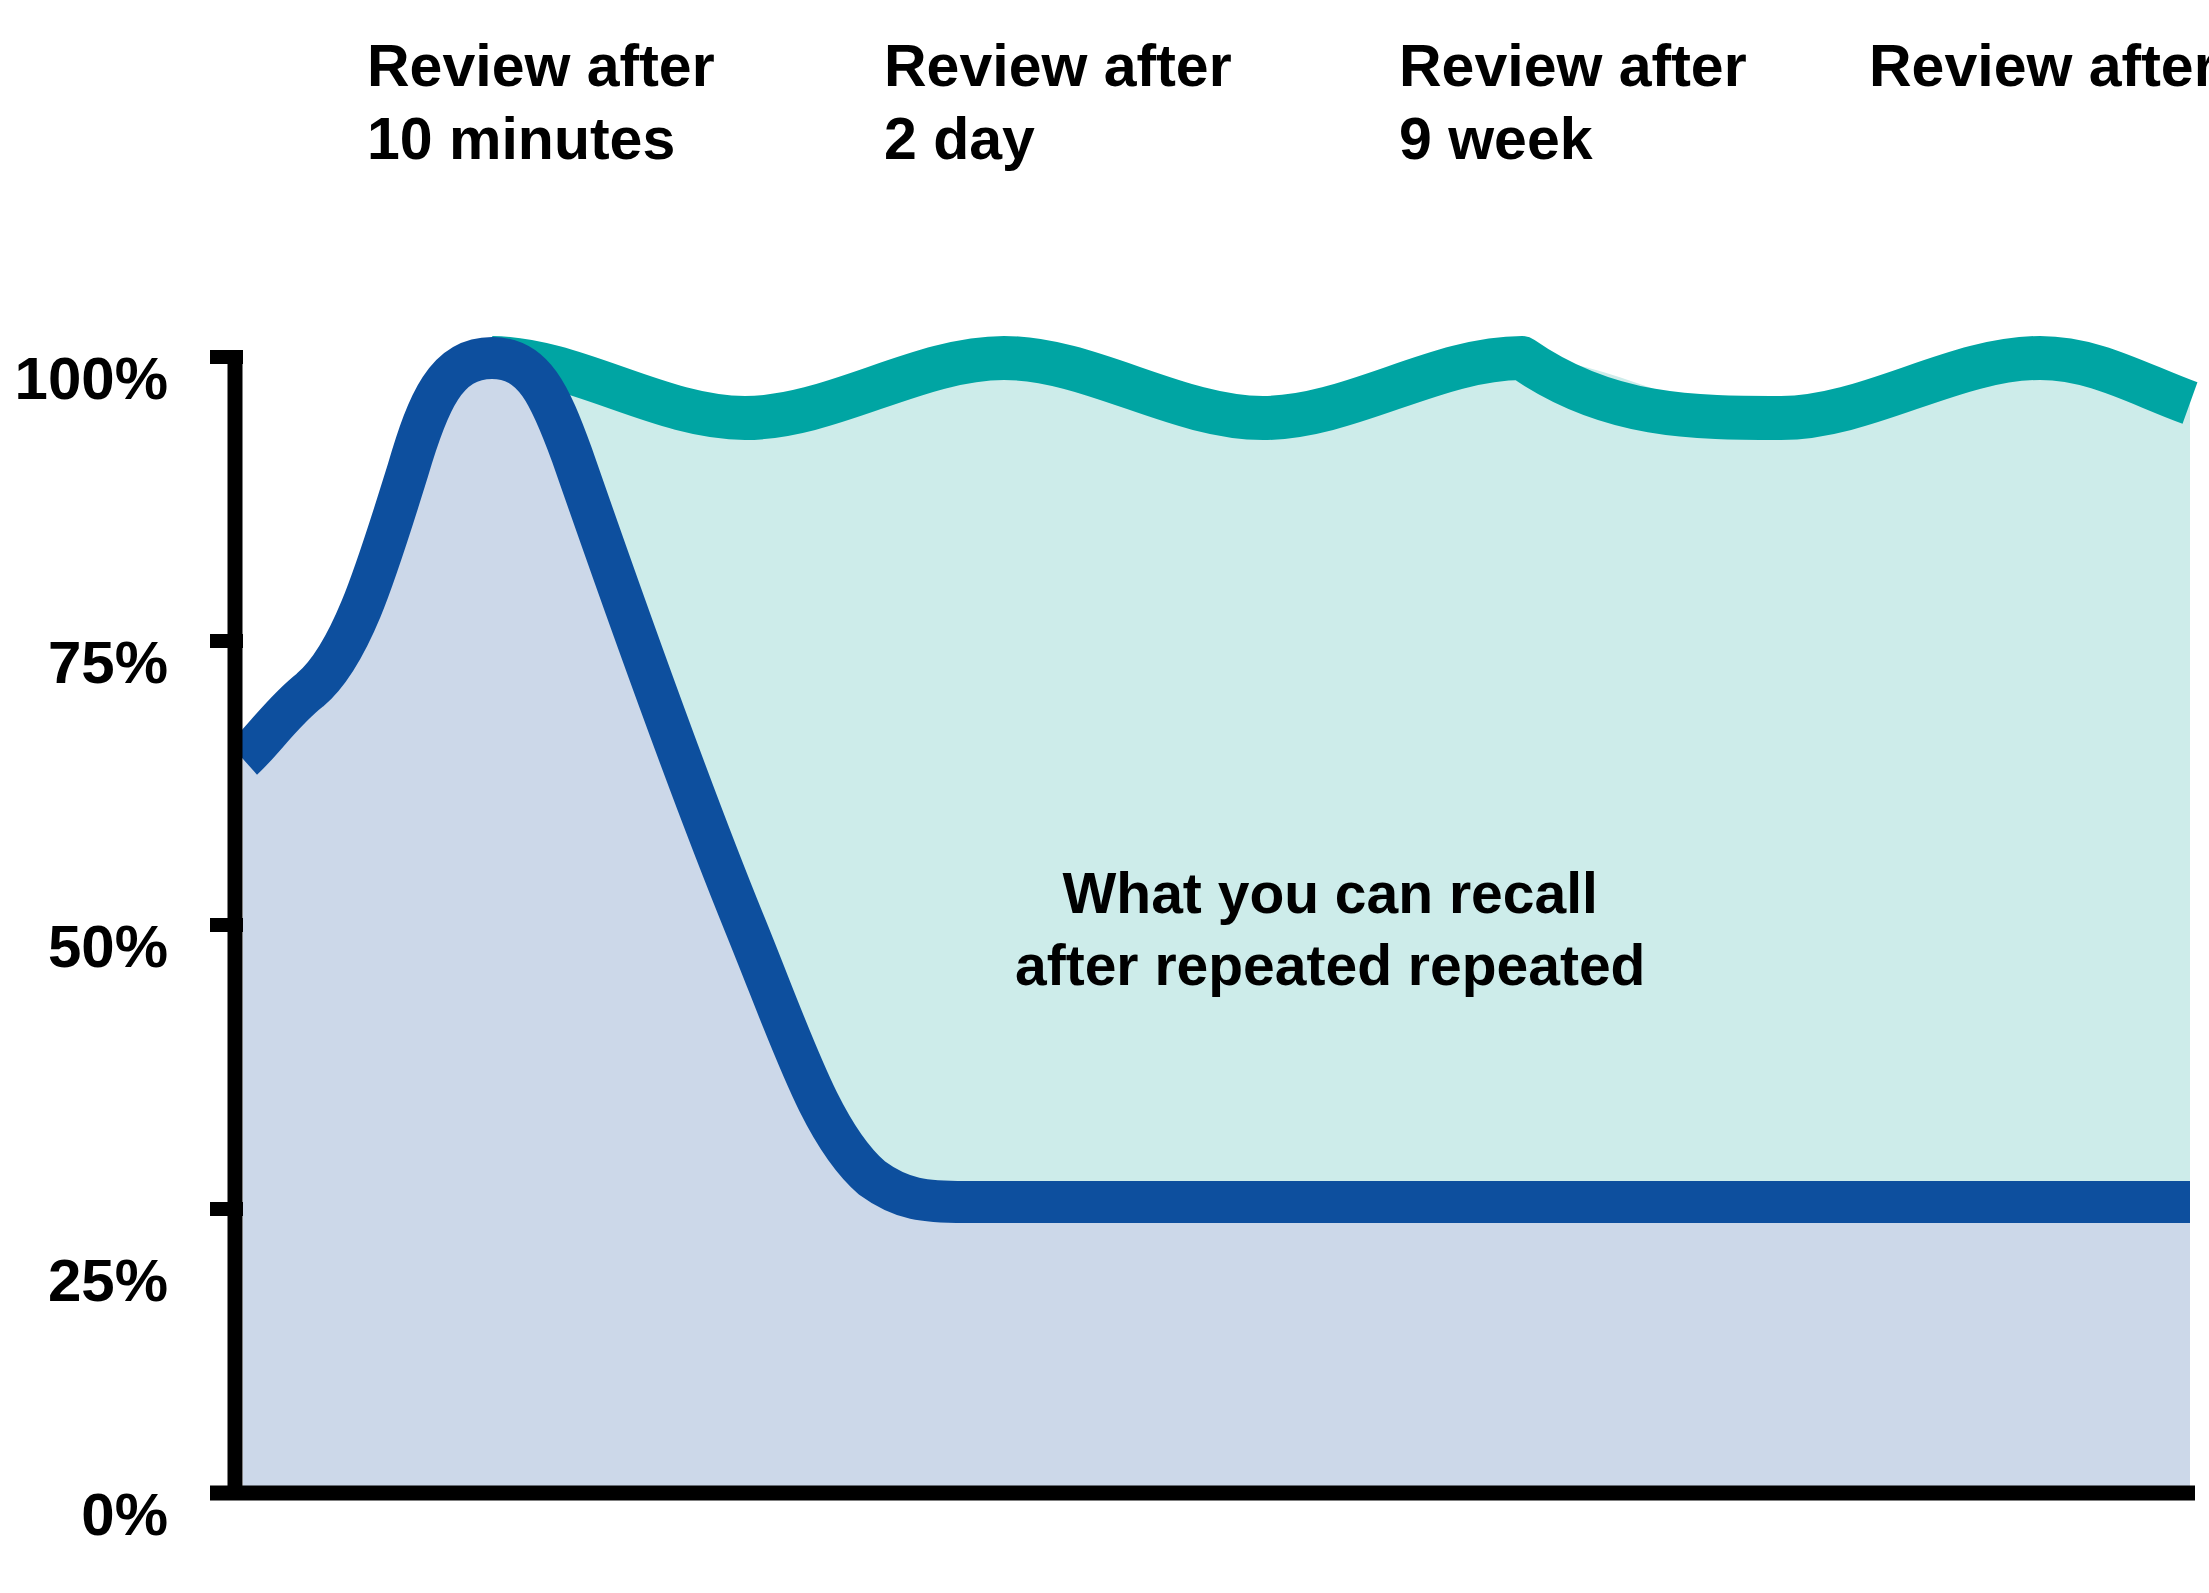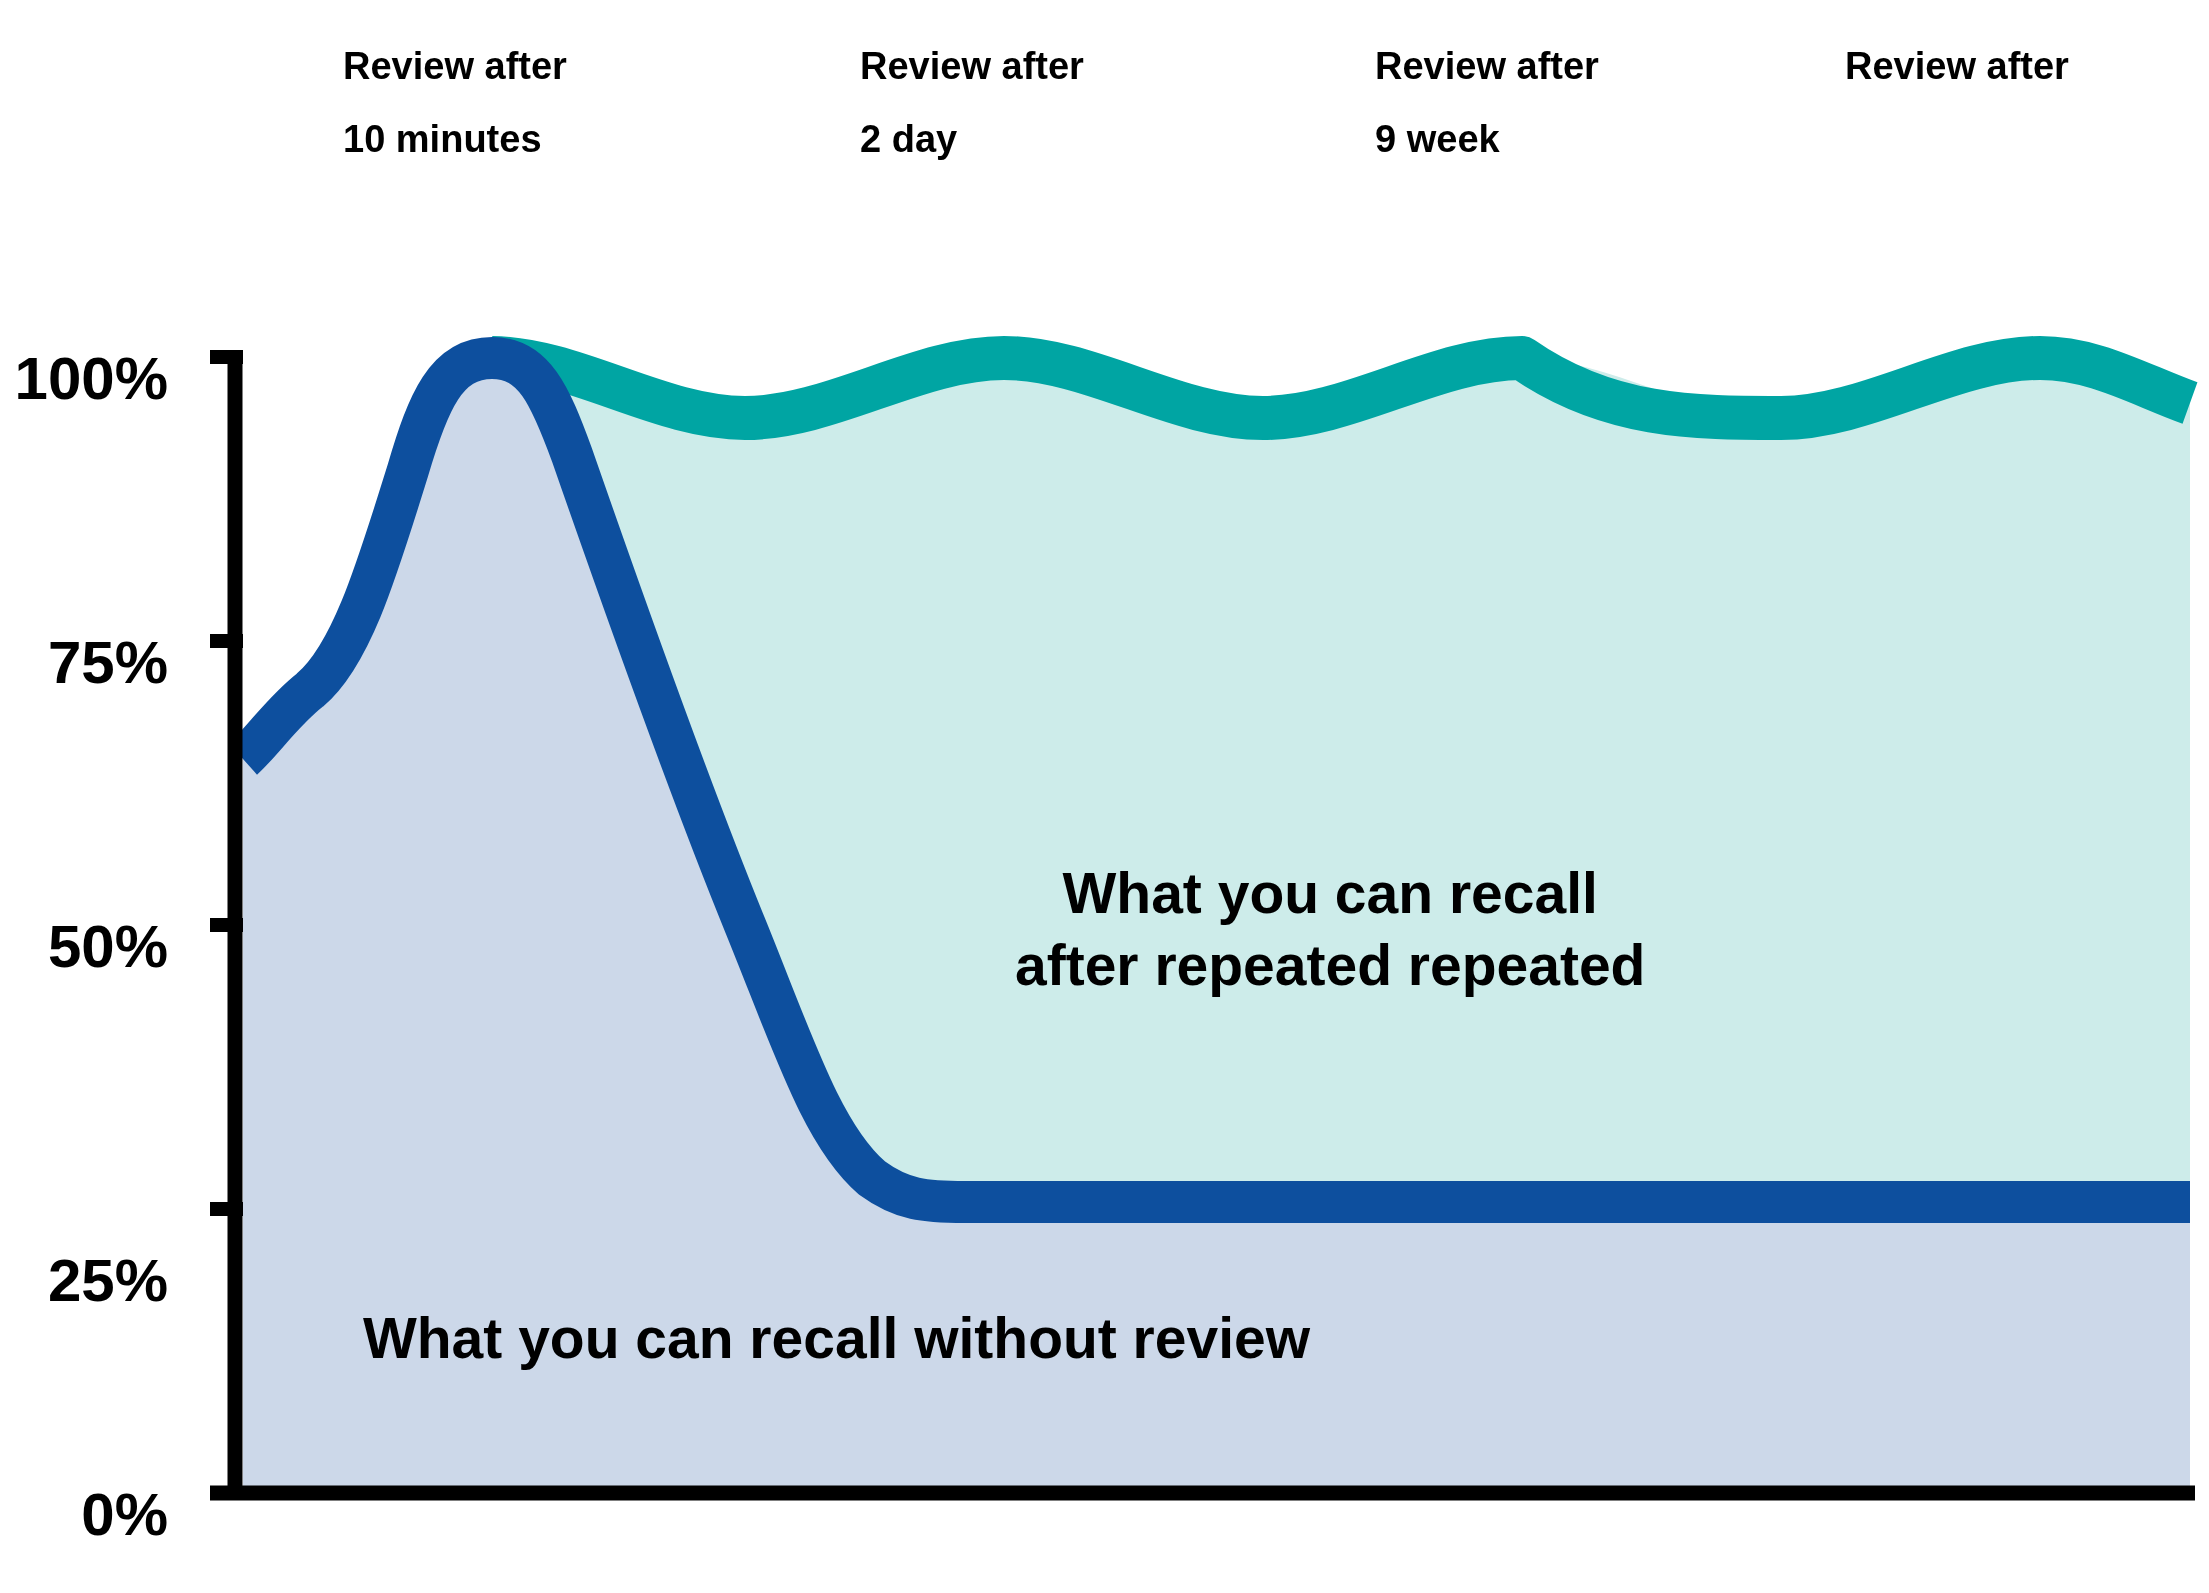--- a/index.html
+++ b/index.html
@@ -11,21 +11,21 @@
     overflow:hidden;
   }
   #plot-svg{position:absolute;left:0;top:0;width:2209px;height:1593px;}
   .fill-reviewed{fill:var(--repeated-review-fill);}
   .fill-unreviewed{fill:var(--without-review-fill);}
   .curve-reviewed{fill:none;stroke:var(--repeated-review-line);stroke-width:44;stroke-linejoin:round;stroke-linecap:butt;}
   .curve-unreviewed{fill:none;stroke:var(--without-review-line);stroke-width:42;stroke-linejoin:round;stroke-linecap:butt;}
   .axis-main{fill:none;stroke:var(--axis);stroke-width:15;stroke-linecap:butt;}
   .axis-tick{fill:none;stroke:var(--axis);stroke-width:14;stroke-linecap:butt;}
   .lbl{position:absolute;color:var(--text,#000);font-weight:bold;white-space:nowrap;}
-  .review-label{font-size:38px;line-height:73px;top:30px;}
+  .review-label{font-size:59px;line-height:73px;top:30px;margin-left:24px;}
   .ytick{font-size:60px;line-height:70px;height:70px;width:172px;left:0;text-align:right;padding-right:4px;box-sizing:border-box;margin-top:24px;}
   .annotation{font-size:57px;line-height:72px;text-align:center;}
 </style>
 </head>
 <body>
 
 <div id="stage">
 
   <svg id="plot-svg" viewBox="0 0 2209 1593" aria-hidden="true">
     <path class="fill-reviewed" d="M 492 358 C 576 359 660 418 745 418 C 831 418 918 358 1004 358 C 1090 358 1177 418 1263 418 C 1349 418 1436 358 1522 358 C 1608 358 1695 418 1781 418 C 1867 418 1954 358 2040 358 C 2095 358 2140 385 2190 403 L 2190 1202 L 965 1202 C 925 1202 902 1200 872 1178 C 822 1135 793 1043 745 925 C 690 790 612 570 572 455 C 550 395 534 358 492 358 Z"></path>
@@ -56,17 +56,14 @@
   <div class="lbl ytick" style="top:320px">100%</div>
   <div class="lbl ytick" style="top:604px">75%</div>
   <div class="lbl ytick" style="top:888px">50%</div>
   <div class="lbl ytick" style="top:1222px">25%</div>
   <div class="lbl ytick" style="top:1456px">0%</div>
 
   <div class="lbl annotation" style="left:1015px;top:857px">
     <span>What you can recall</span><br>
     <span>after repeated repeated</span>
   </div>
-  <div class="lbl annotation" style="left:363px;top:1302px">
-    <span>What you can recall without review</span>
-  </div>
 
 </div>
 
 </body></html>

